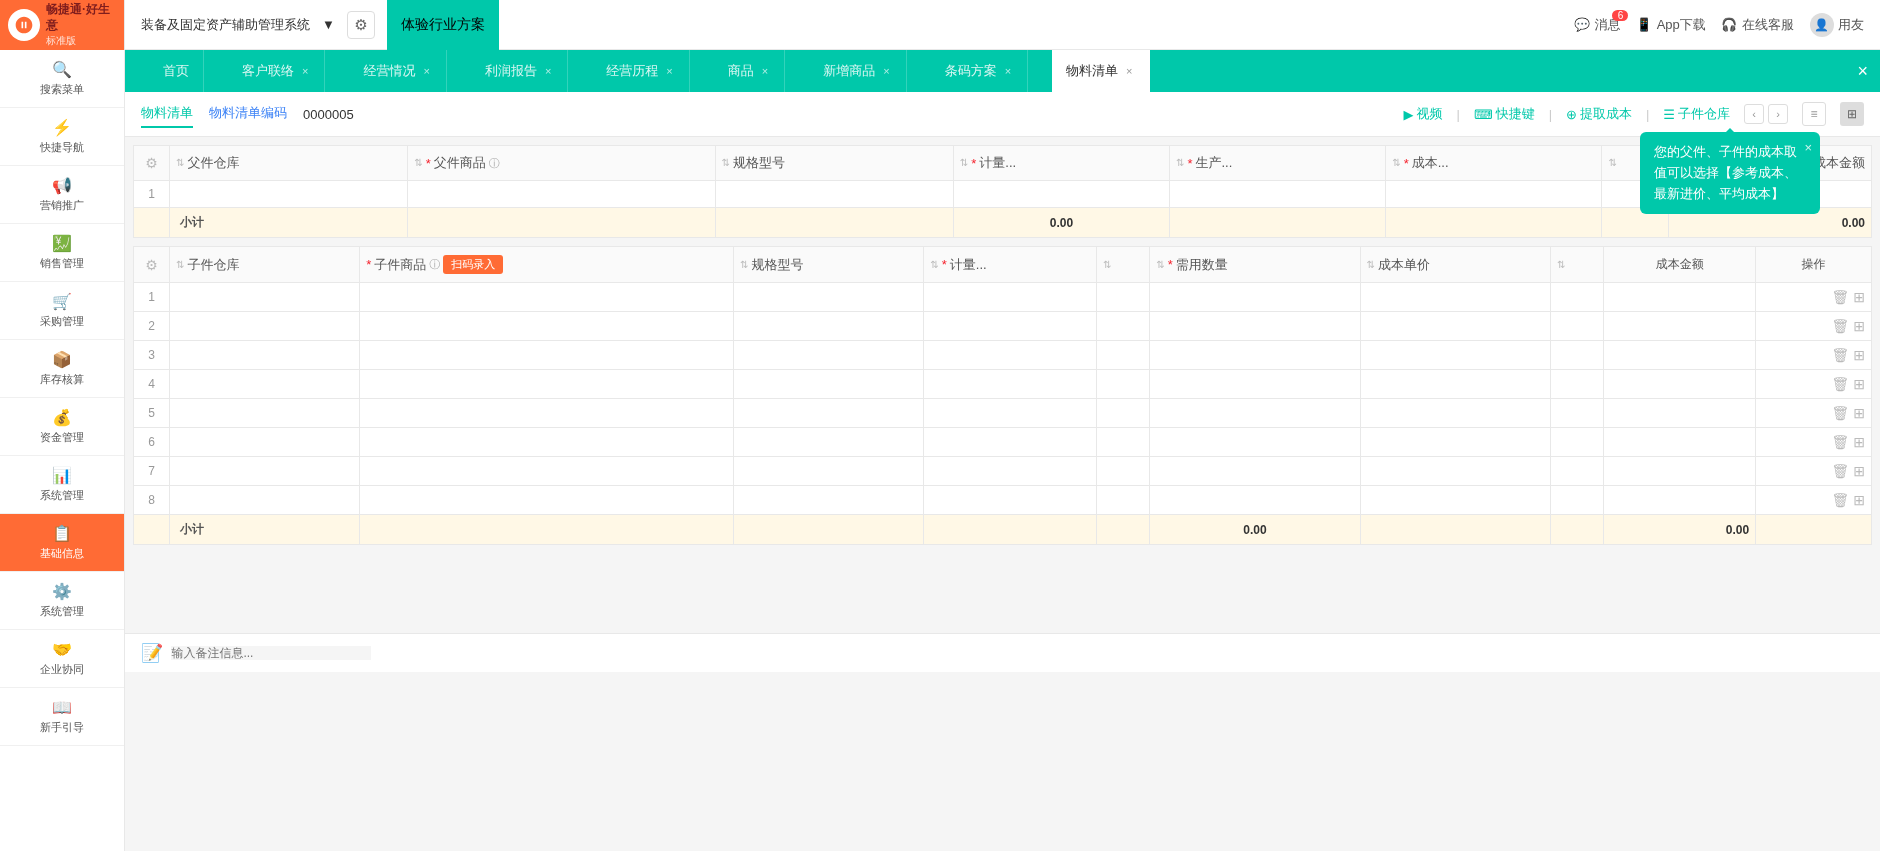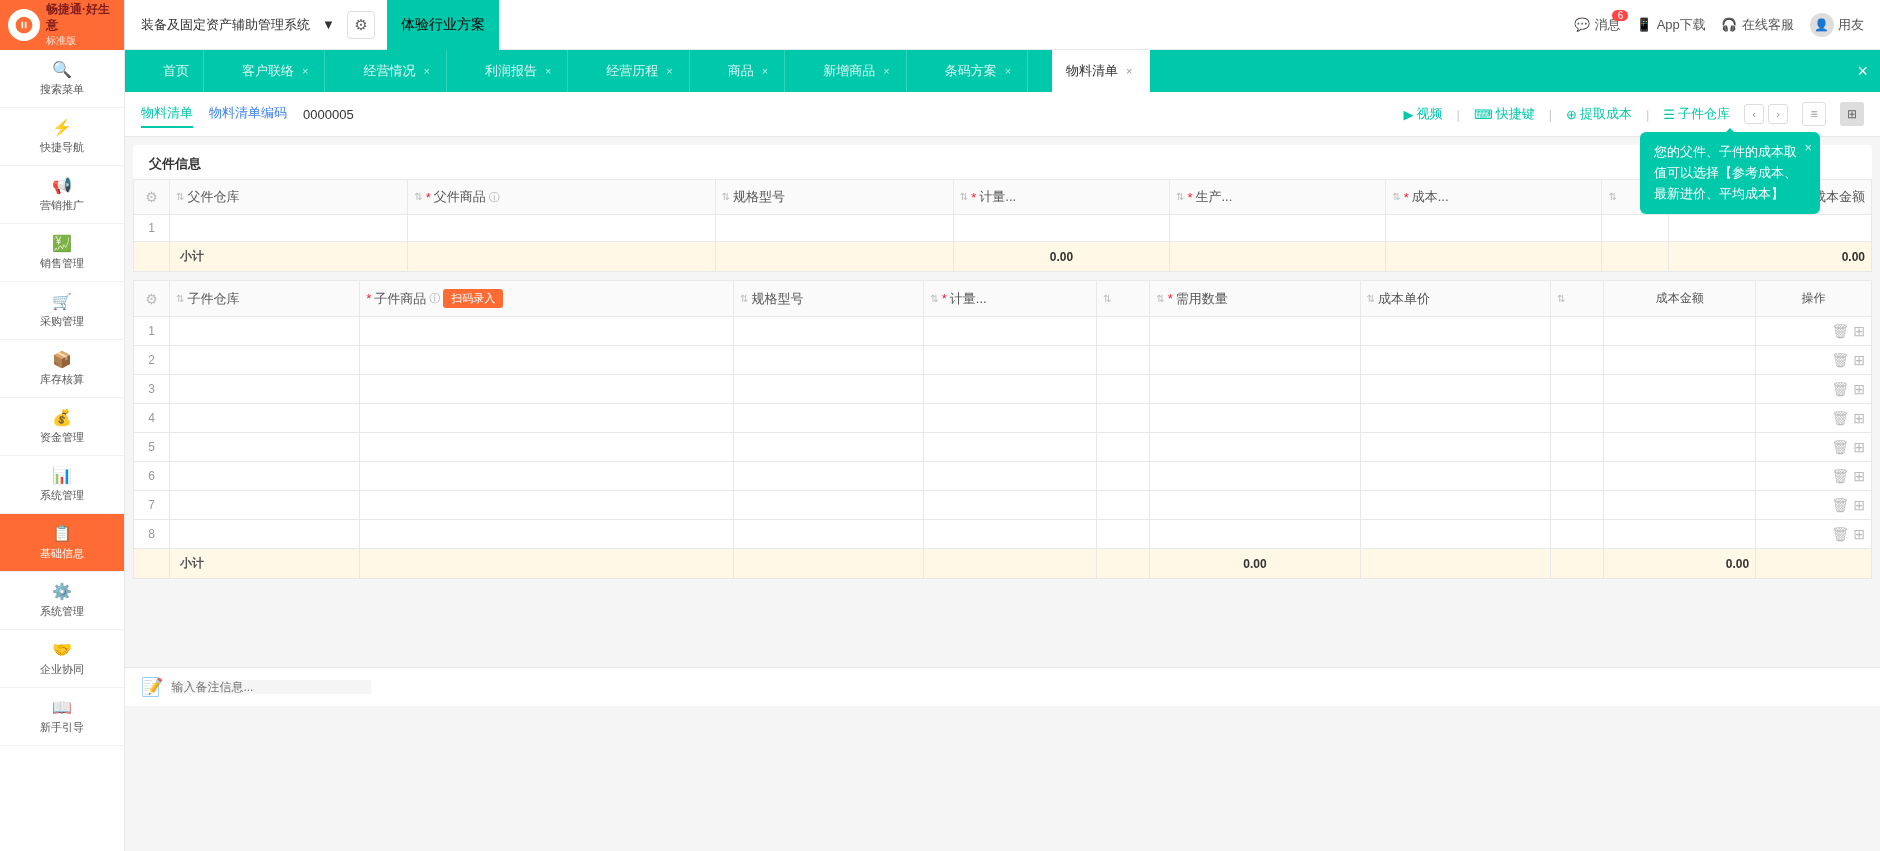--- a/index.html
+++ b/index.html
@@ -275,21 +275,20 @@
         <div class="tooltip-box" style="position:absolute;top:40px;right:60px;z-index:200;">
           <span class="tooltip-close">×</span>
           <span>您的父件、子件的成本取值可以选择【参考成本、最新进价、平均成本】</span>
         </div>
       </div>
     </div>
 
     <div class="content-inner">
 
       <div class="section">
-        <div class="section-title">父件信息</div>
         <div class="table-wrap">
           <table>
             <thead>
               <tr>
                 <th class="th-gear"><span class="col-settings">⚙</span></th>
                 <th>
                   <div class="th-inner">
                     <span class="sort-icon">⇅</span>
                     <span>父件仓库</span>
                   </div>

